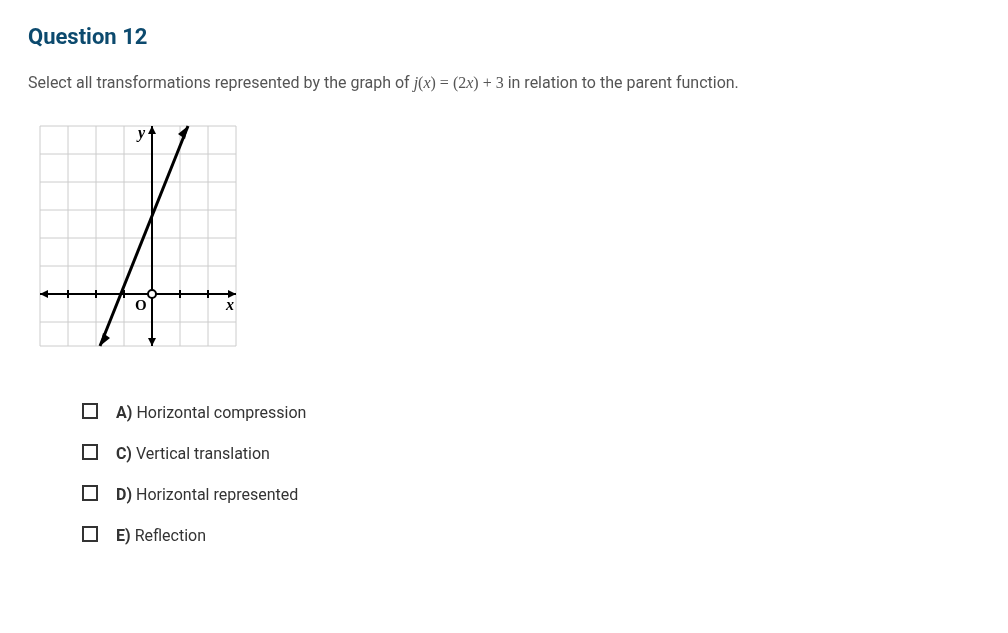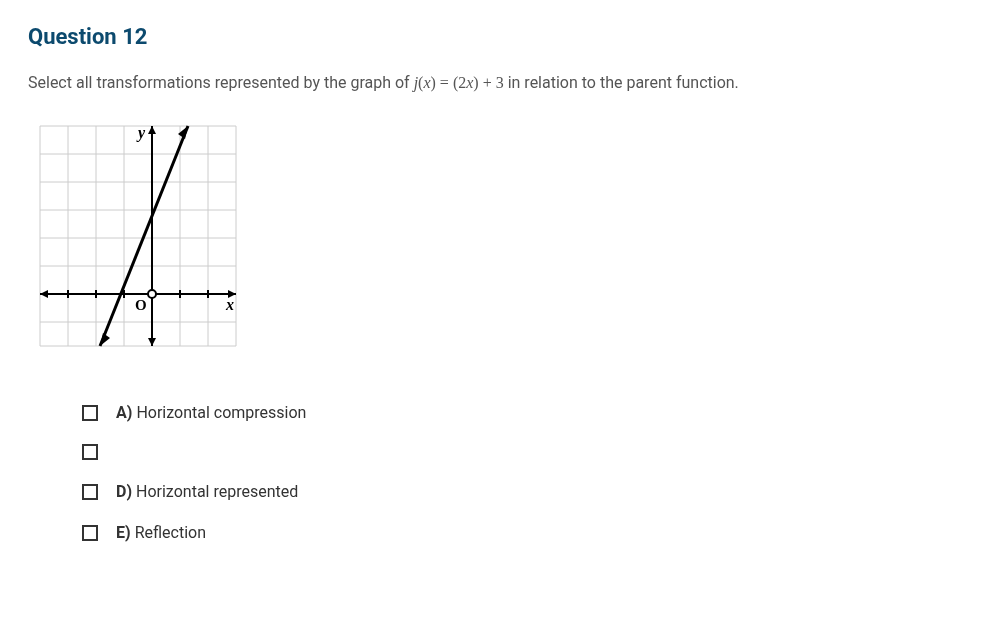--- a/index.html
+++ b/index.html
@@ -27,21 +27,20 @@
     .prompt .eq { font-family: 'Times New Roman', serif; margin: 0 4px; }
     .prompt .num { font-family: 'Times New Roman', serif; }
     .graph-wrap {
       margin-bottom: 40px;
     }
     .options {
       margin-left: 40px;
     }
     .option {
       display: flex;
-      align-items: center;
       margin-bottom: 22px;
       padding-left: 14px;
     }
     .checkbox {
       width: 16px;
       height: 16px;
       border: 2px solid #333;
       margin-right: 18px;
       flex-shrink: 0;
       cursor: pointer;
@@ -120,20 +119,23 @@
 
 <div class="options">
   <div class="option">
     <div class="checkbox"></div>
     <div class="option-text">
       <span class="option-letter">A)</span><span>Horizontal compression</span>
     </div>
   </div>
   <div class="option">
     <div class="checkbox"></div>
+    <div class="option-text">
+      <span class="option-letter">C)</span><span>Vertical translation</span>
+    </div>
   </div>
   <div class="option">
     <div class="checkbox"></div>
     <div class="option-text">
       <span class="option-letter">D)</span><span>Horizontal represented</span>
     </div>
   </div>
   <div class="option">
     <div class="checkbox"></div>
     <div class="option-text">

